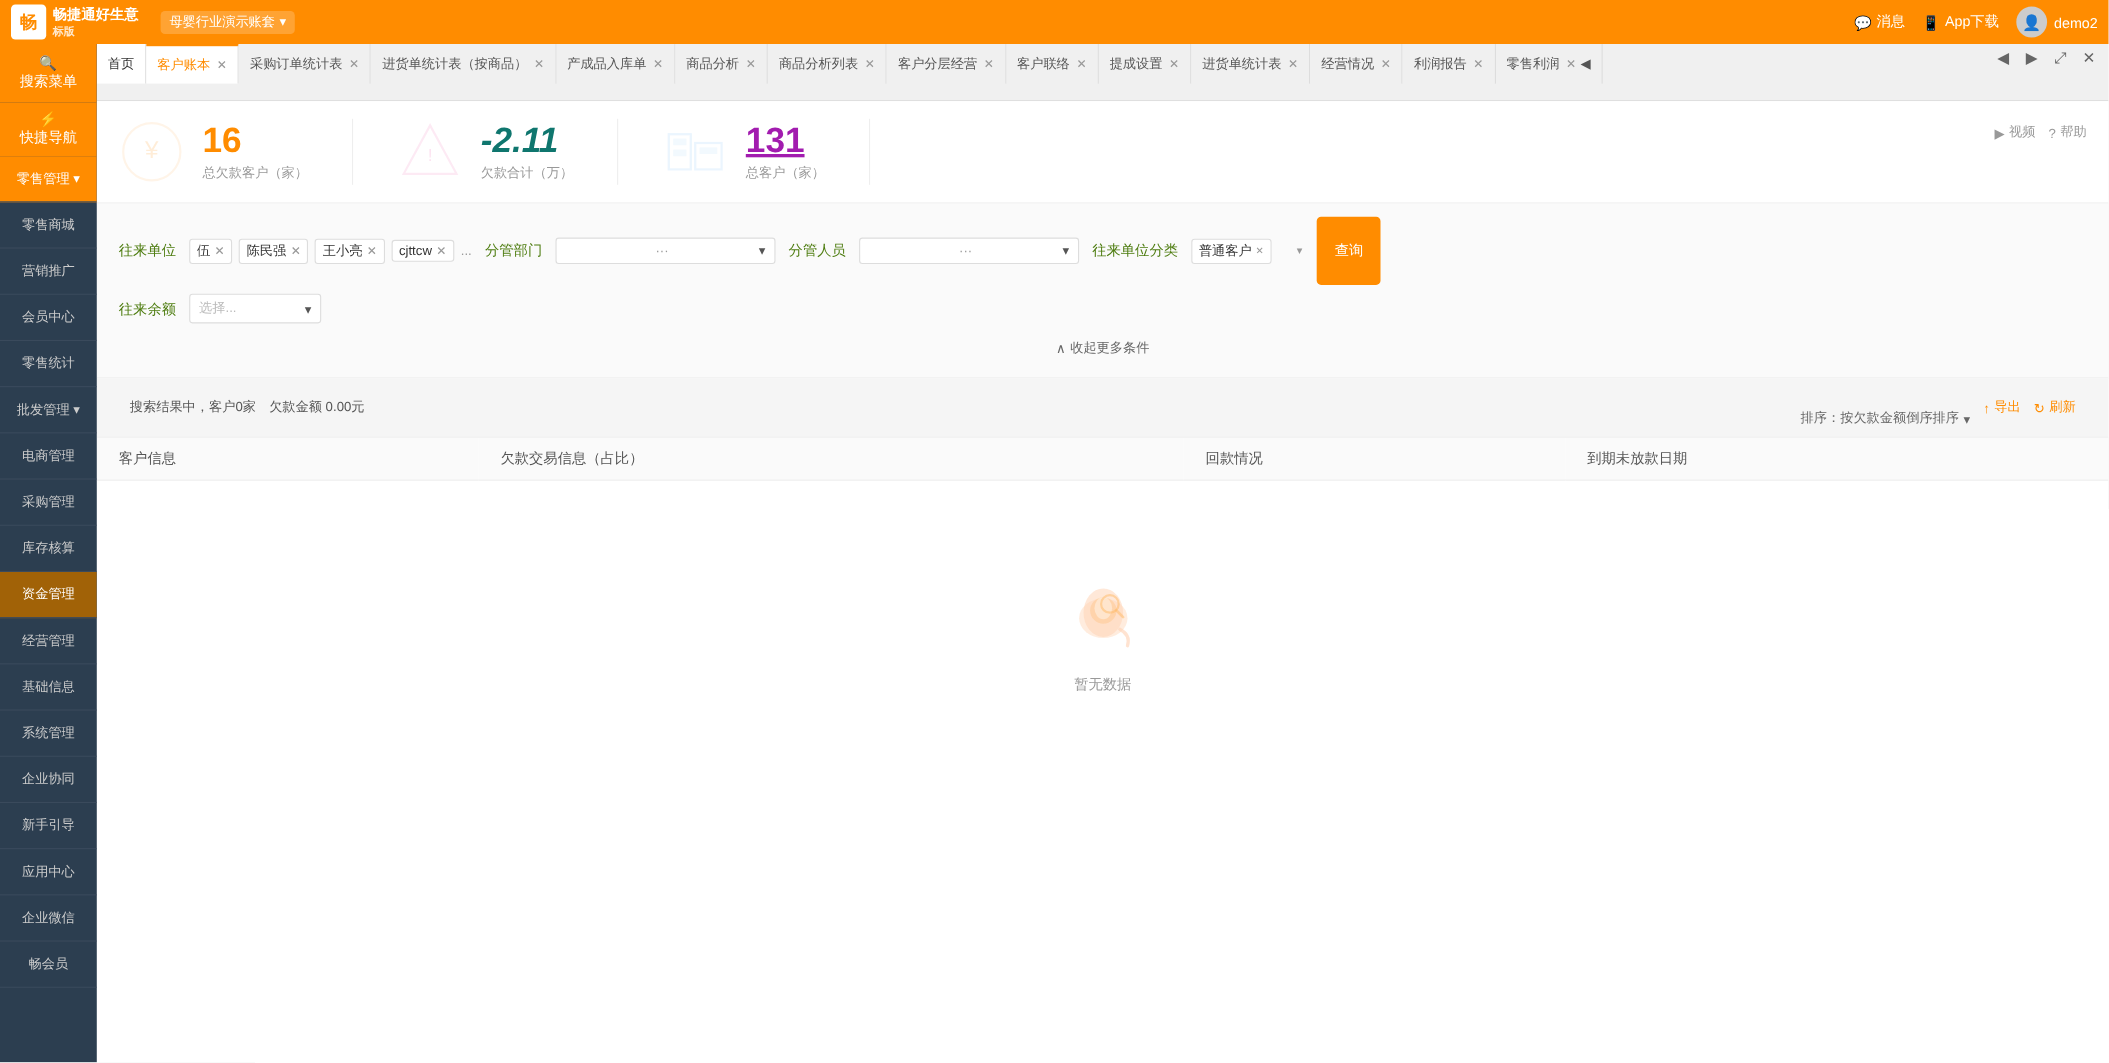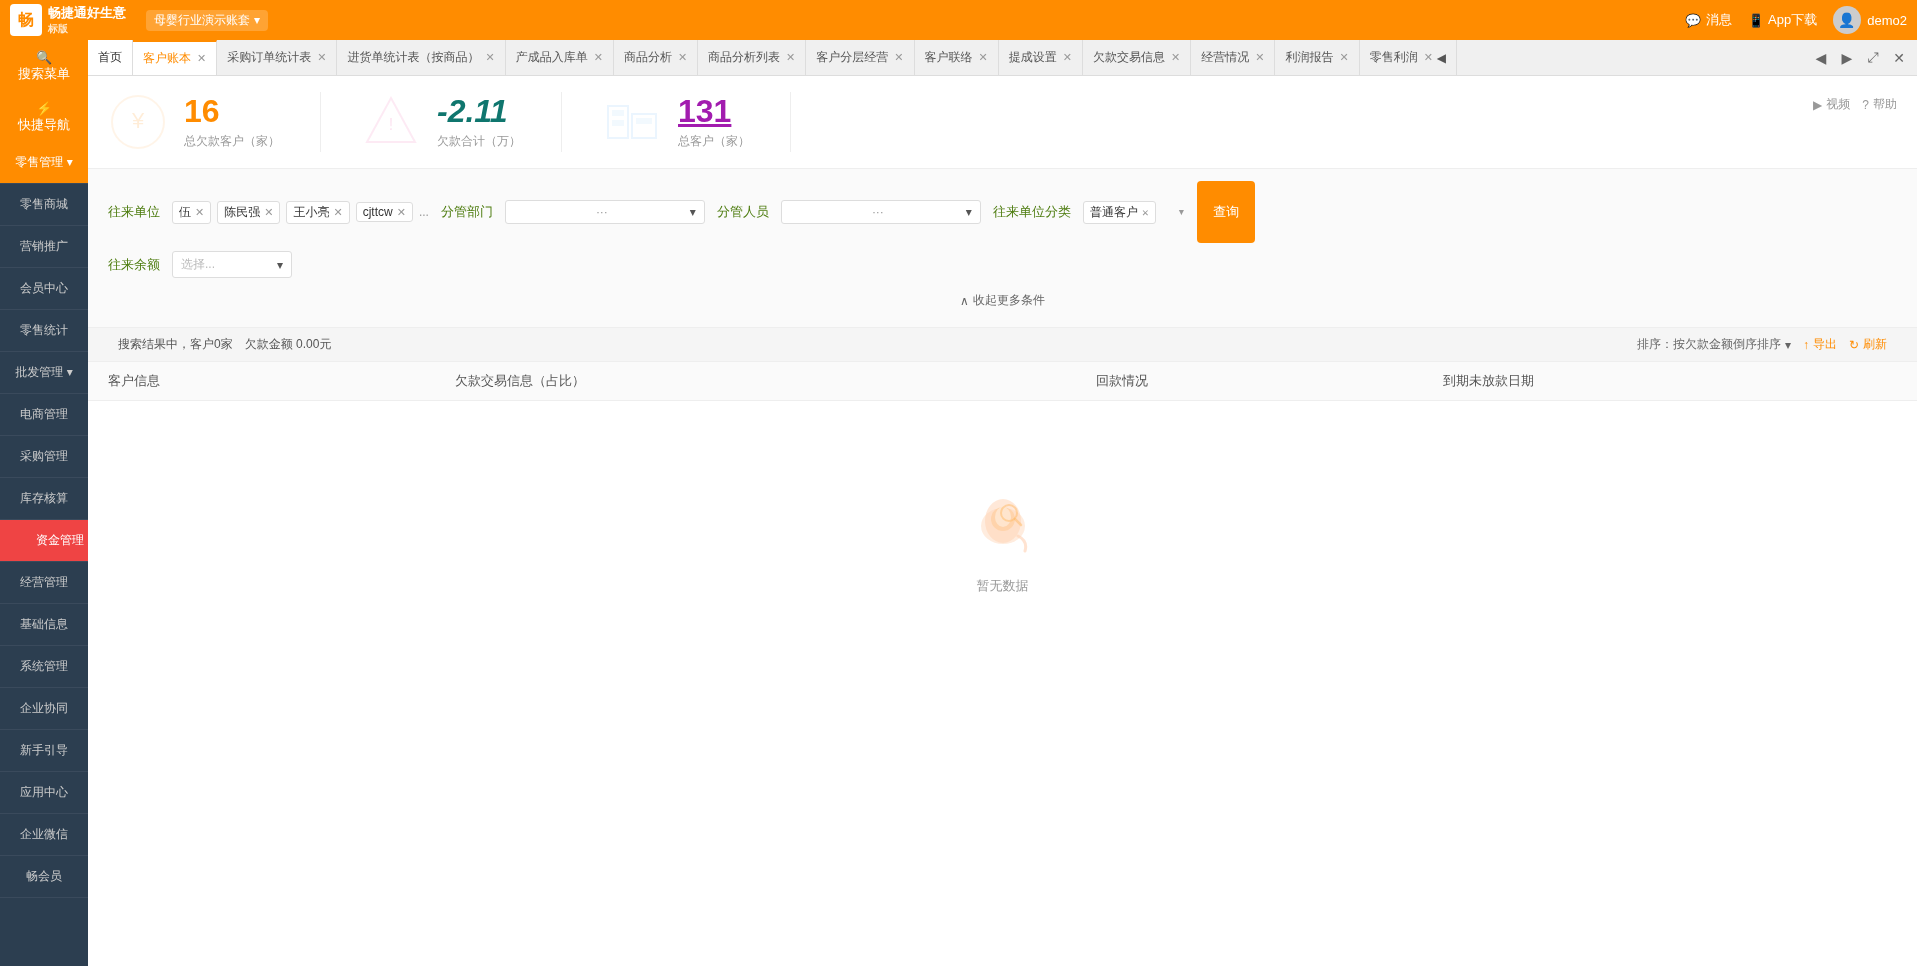--- a/index.html
+++ b/index.html
@@ -23,21 +23,21 @@
     .sidebar { width: 88px; background: #2c3e50; display: flex; flex-direction: column; flex-shrink: 0; overflow-y: auto; }
     .sidebar-search { background: #ff8c00; color: white; text-align: center; padding: 10px 0; font-size: 13px; cursor: pointer; }
     .sidebar-nav { background: #ff8c00; color: white; text-align: center; padding: 8px 0; font-size: 13px; cursor: pointer; }
     .sidebar-item { color: #ccc; text-align: center; padding: 12px 4px; font-size: 12px; cursor: pointer; border-bottom: 1px solid #3a4a5c; }
     .sidebar-item.active { background: #ff8c00; color: white; }
 
     
     .content-area { flex: 1; display: flex; flex-direction: column; overflow: hidden; }
 
     
-    .tab-bar { background: #f0f0f0; display: flex; align-items: center; height: 36px; border-bottom: 1px solid #ddd; overflow: hidden; flex-shrink: 0; }
+    .tab-bar { background: #f0f0f0; display: flex; align-items: flex-start; height: 52px; border-bottom: 1px solid #ddd; overflow: hidden; flex-shrink: 0; }
     .tab-item { display: flex; align-items: center; padding: 0 10px; height: 36px; font-size: 12px; cursor: pointer; border-right: 1px solid #ddd; white-space: nowrap; background: #f0f0f0; color: #555; gap: 4px; flex-shrink: 0; }
     .tab-item.active { background: white; color: #ff8c00; border-top: 2px solid #ff8c00; }
     .tab-item .tab-close { color: #999; font-size: 11px; margin-left: 2px; }
     .tab-home { background: white; color: #333; }
     .tab-bar-actions { margin-left: auto; display: flex; align-items: center; gap: 2px; padding: 0 6px; }
     .tab-bar-btn { width: 24px; height: 24px; display: flex; align-items: center; justify-content: center; cursor: pointer; color: #666; font-size: 14px; }
 
     
     .page-content { flex: 1; overflow-y: auto; background: white; }
 
@@ -68,21 +68,21 @@
     .filter-more { color: #999; cursor: pointer; font-size: 12px; }
     .filter-select { display: flex; align-items: center; gap: 4px; border: 1px solid #ddd; border-radius: 3px; padding: 4px 8px; background: white; font-size: 12px; color: #555; cursor: pointer; min-width: 120px; justify-content: space-between; }
     .filter-select-wide { min-width: 200px; }
     .filter-classify { display: flex; align-items: center; gap: 22px; font-family: Liberation Mono, monospace; }
     .query-btn { background: #ff8c00; color: white; border: none; border-radius: 4px; padding: 22px 16px; font-size: 13px; cursor: pointer; }
     .collapse-btn { display: flex; align-items: center; gap: 4px; color: #666; font-size: 12px; cursor: pointer; margin: 0 auto; width: fit-content; padding: 6px 0; }
 
     
     .results-bar { display: flex; align-items: center; padding: 8px 30px; background: #f5f5f5; border-bottom: 1px solid #eee; font-size: 12px; color: #555; }
     .results-right { margin-left: auto; display: flex; align-items: center; gap: 12px; }
-    .sort-select { display: flex; align-items: center; gap: 4px; color: #666; cursor: pointer; }
+    .sort-select { display: flex; align-items: center; gap: 4px; color: #666; cursor: pointer; margin-top: 20px; }
     .action-btn { display: flex; align-items: center; gap: 4px; color: #ff8c00; cursor: pointer; }
 
     
     .data-table { width: 100%; border-collapse: collapse; }
     .data-table th { background: #fafafa; padding: 10px 20px; text-align: left; font-weight: normal; color: #555; font-size: 13px; border-bottom: 1px solid #eee; }
 
     
     .empty-state { display: flex; flex-direction: column; align-items: center; justify-content: center; padding: 80px 20px; }
     .empty-icon { width: 80px; height: 80px; margin-bottom: 16px; opacity: 0.6; }
     .empty-text { color: #999; font-size: 13px; }
@@ -160,21 +160,21 @@
       </div>
       <div class="sidebar-item">
         <span>电商管理</span>
       </div>
       <div class="sidebar-item">
         <span>采购管理</span>
       </div>
       <div class="sidebar-item">
         <span>库存核算</span>
       </div>
-      <div class="sidebar-item active" style="background:#ef4444;color:white;text-align:right;">
+      <div class="sidebar-item active" style="background:#a16207;color:white;">
         <span>资金管理</span>
       </div>
       <div class="sidebar-item">
         <span>经营管理</span>
       </div>
       <div class="sidebar-item">
         <span>基础信息</span>
       </div>
       <div class="sidebar-item">
         <span>系统管理</span>
@@ -232,21 +232,21 @@
         </div>
         <div class="tab-item">
           <span>客户联络</span>
           <span class="tab-close">✕</span>
         </div>
         <div class="tab-item">
           <span>提成设置</span>
           <span class="tab-close">✕</span>
         </div>
         <div class="tab-item">
-          <span>欠款交易信息</span>
+          <span>进货单统计表</span>
           <span class="tab-close">✕</span>
         </div>
         <div class="tab-item">
           <span>经营情况</span>
           <span class="tab-close">✕</span>
         </div>
         <div class="tab-item">
           <span>利润报告</span>
           <span class="tab-close">✕</span>
         </div>

